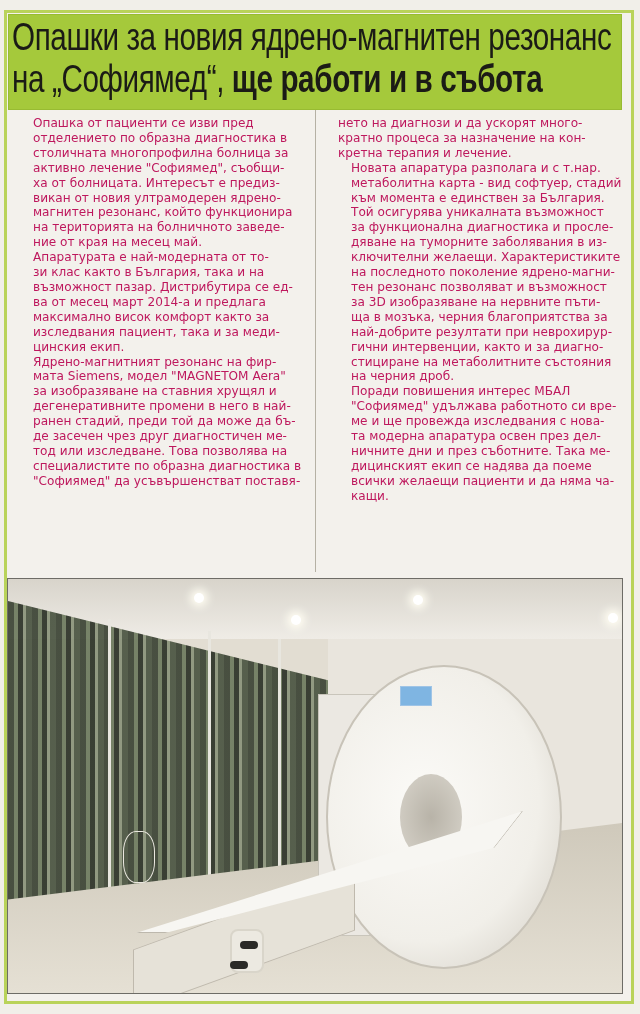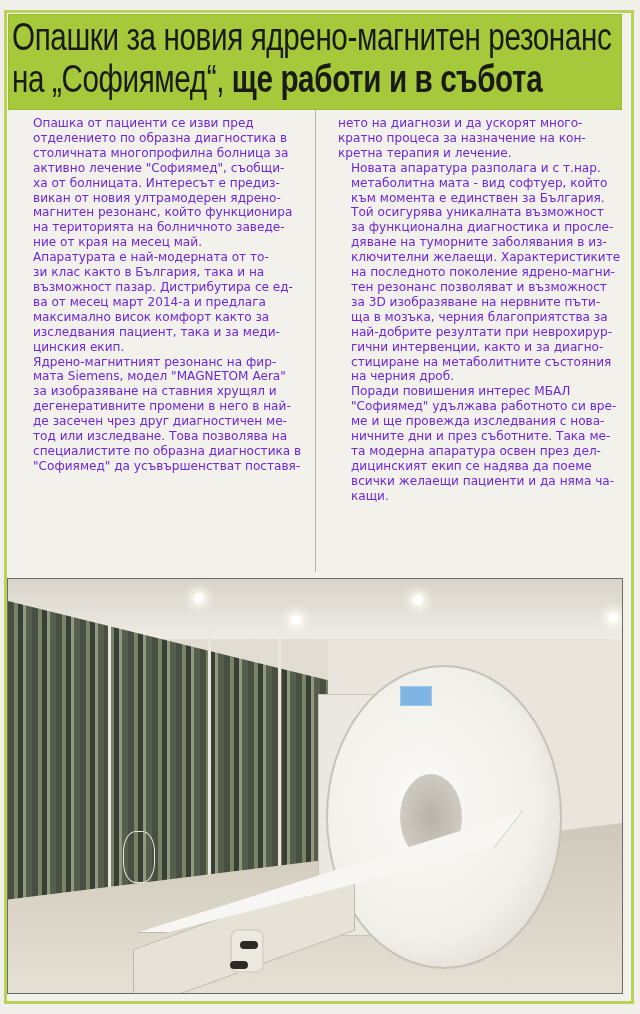--- a/index.html
+++ b/index.html
@@ -27,21 +27,21 @@
     }
     .headline .line { display: block; }
     .headline b { font-weight: bold; }
     .divider-v {
       position: absolute; left: 315px; top: 110px; width: 1px; height: 462px;
       background: #b5b1a4;
     }
     .col {
       position: absolute; top: 116px; width: 292px;
       font-family: "DejaVu Sans", sans-serif; font-size: 12.1px; line-height: 14.9px;
-      color: #6d28d9; text-align: left;
+      color: #be185d; text-align: left;
     }
     .col.left { left: 20px; }
     .col.right { left: 338px; width: 296px; }
     .col p { margin: 0; }
     .col p.indent { text-indent: 13px; }
     .line-el { display: block; white-space: nowrap; }
     .photo {
       position: absolute; left: 7px; top: 578px; width: 616px; height: 416px;
       overflow: hidden; border: 1px solid #6d6c66; box-sizing: border-box;
       background: #e2ddd2;
@@ -111,55 +111,56 @@
       <span class="line-el">ва от месец март 2014-а и предлага</span>
       <span class="line-el">максимално висок комфорт както за</span>
       <span class="line-el">изследвания пациент, така и за меди-</span>
       <span class="line-el">цинския екип.</span>
     </p>
     <p class="indent">
       <span class="line-el">Ядрено-магнитният резонанс на фир-</span>
       <span class="line-el">мата Siemens, модел "MAGNETOM Aera"</span>
       <span class="line-el">за изобразяване на ставния хрущял и</span>
       <span class="line-el">дегенеративните промени в него в най-</span>
+      <span class="line-el">ранен стадий, преди той да може да бъ-</span>
       <span class="line-el">де засечен чрез друг диагностичен ме-</span>
       <span class="line-el">тод или изследване. Това позволява на</span>
       <span class="line-el">специалистите по образна диагностика в</span>
       <span class="line-el">"Софиямед" да усъвършенстват поставя-</span>
     </p>
   </div>
 <div class="col right" id="col-right">
     <p>
       <span class="line-el">нето на диагнози и да ускорят много-</span>
       <span class="line-el">кратно процеса за назначение на кон-</span>
       <span class="line-el">кретна терапия и лечение.</span>
     </p>
     <p class="indent">
       <span class="line-el">Новата апаратура разполага и с т.нар.</span>
-      <span class="line-el">метаболитна мата - вид софтуер, който</span>
+      <span class="line-el">метаболитна карта - вид софтуер, стадий</span>
       <span class="line-el">към момента е единствен за България.</span>
       <span class="line-el">Той осигурява уникалната възможност</span>
       <span class="line-el">за функционална диагностика и просле-</span>
       <span class="line-el">дяване на туморните заболявания в из-</span>
       <span class="line-el">ключителни желаещи. Характеристиките</span>
       <span class="line-el">на последното поколение ядрено-магни-</span>
       <span class="line-el">тен резонанс позволяват и възможност</span>
       <span class="line-el">за 3D изобразяване на нервните пъти-</span>
       <span class="line-el">ща в мозъка, черния благоприятства за</span>
       <span class="line-el">най-добрите резултати при неврохирур-</span>
       <span class="line-el">гични интервенции, както и за диагно-</span>
       <span class="line-el">стициране на метаболитните състояния</span>
       <span class="line-el">на черния дроб.</span>
     </p>
     <p class="indent">
       <span class="line-el">Поради повишения интерес МБАЛ</span>
       <span class="line-el">"Софиямед" удължава работното си вре-</span>
       <span class="line-el">ме и ще провежда изследвания с нова-</span>
+      <span class="line-el">та модерна апаратура освен през дел-</span>
       <span class="line-el">ничните дни и през съботните. Така ме-</span>
-      <span class="line-el">та модерна апаратура освен през дел-</span>
       <span class="line-el">дицинският екип се надява да поеме</span>
       <span class="line-el">всички желаещи пациенти и да няма ча-</span>
       <span class="line-el">кащи.</span>
     </p>
   </div>
 
 <div class="photo">
   <div class="ceiling"></div>
   <div class="light" style="left:186px;top:14px"></div>
   <div class="light" style="left:283px;top:36px"></div>

